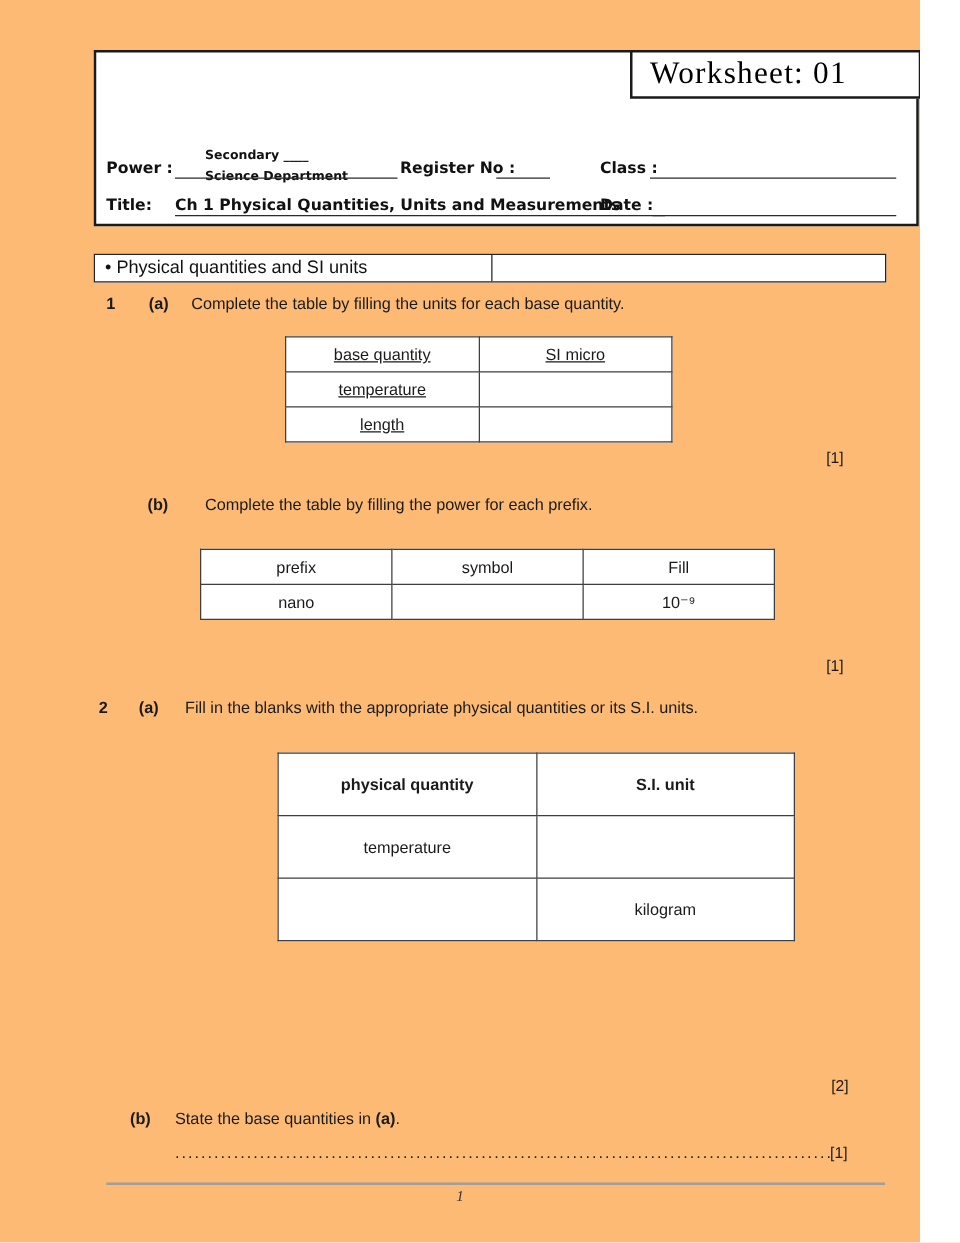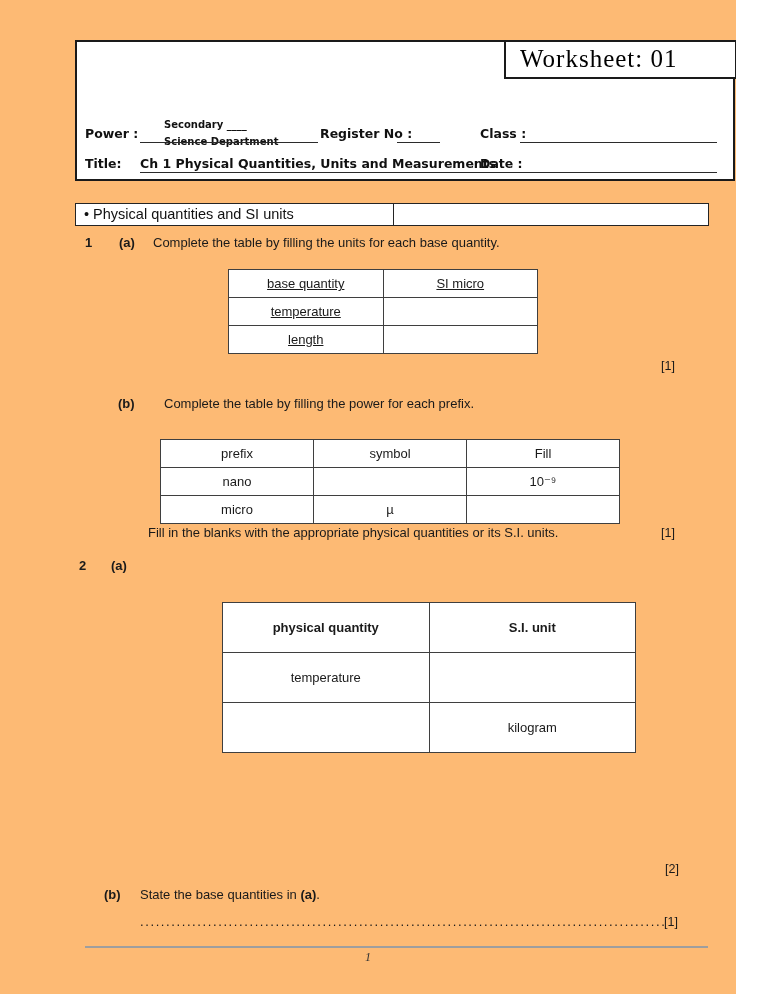--- a/index.html
+++ b/index.html
@@ -118,32 +118,27 @@
         <tr>
       <td>prefix</td>
       <td>symbol</td>
       <td>Fill</td>
     </tr>
     <tr>
       <td>nano</td>
       <td></td>
       <td>10⁻⁹</td>
     </tr>
-    <tr>
-      <td>micro</td>
-      <td>µ</td>
-      <td></td>
-    </tr>
   </tbody>
     </table>
   <span class="marks" style="left:661px;top:526px">[1]</span>
 
   <span class="qtext qbold" style="left:79px;top:558px">2</span>
   <span class="qtext qbold" style="left:111px;top:558px">(a)</span>
-  <span class="qtext" style="left:148px;top:525px">Fill in the blanks with the appropriate physical quantities or its S.I. units.</span>
+  <span class="qtext" style="left:148px;top:558px">Fill in the blanks with the appropriate physical quantities or its S.I. units.</span>
 
   <table class="wtab t3">
     <tbody>
         <tr class="hdr">
       <td>physical quantity</td>
       <td>S.I. unit</td>
     </tr>
     <tr>
       <td>temperature</td>
       <td></td>

